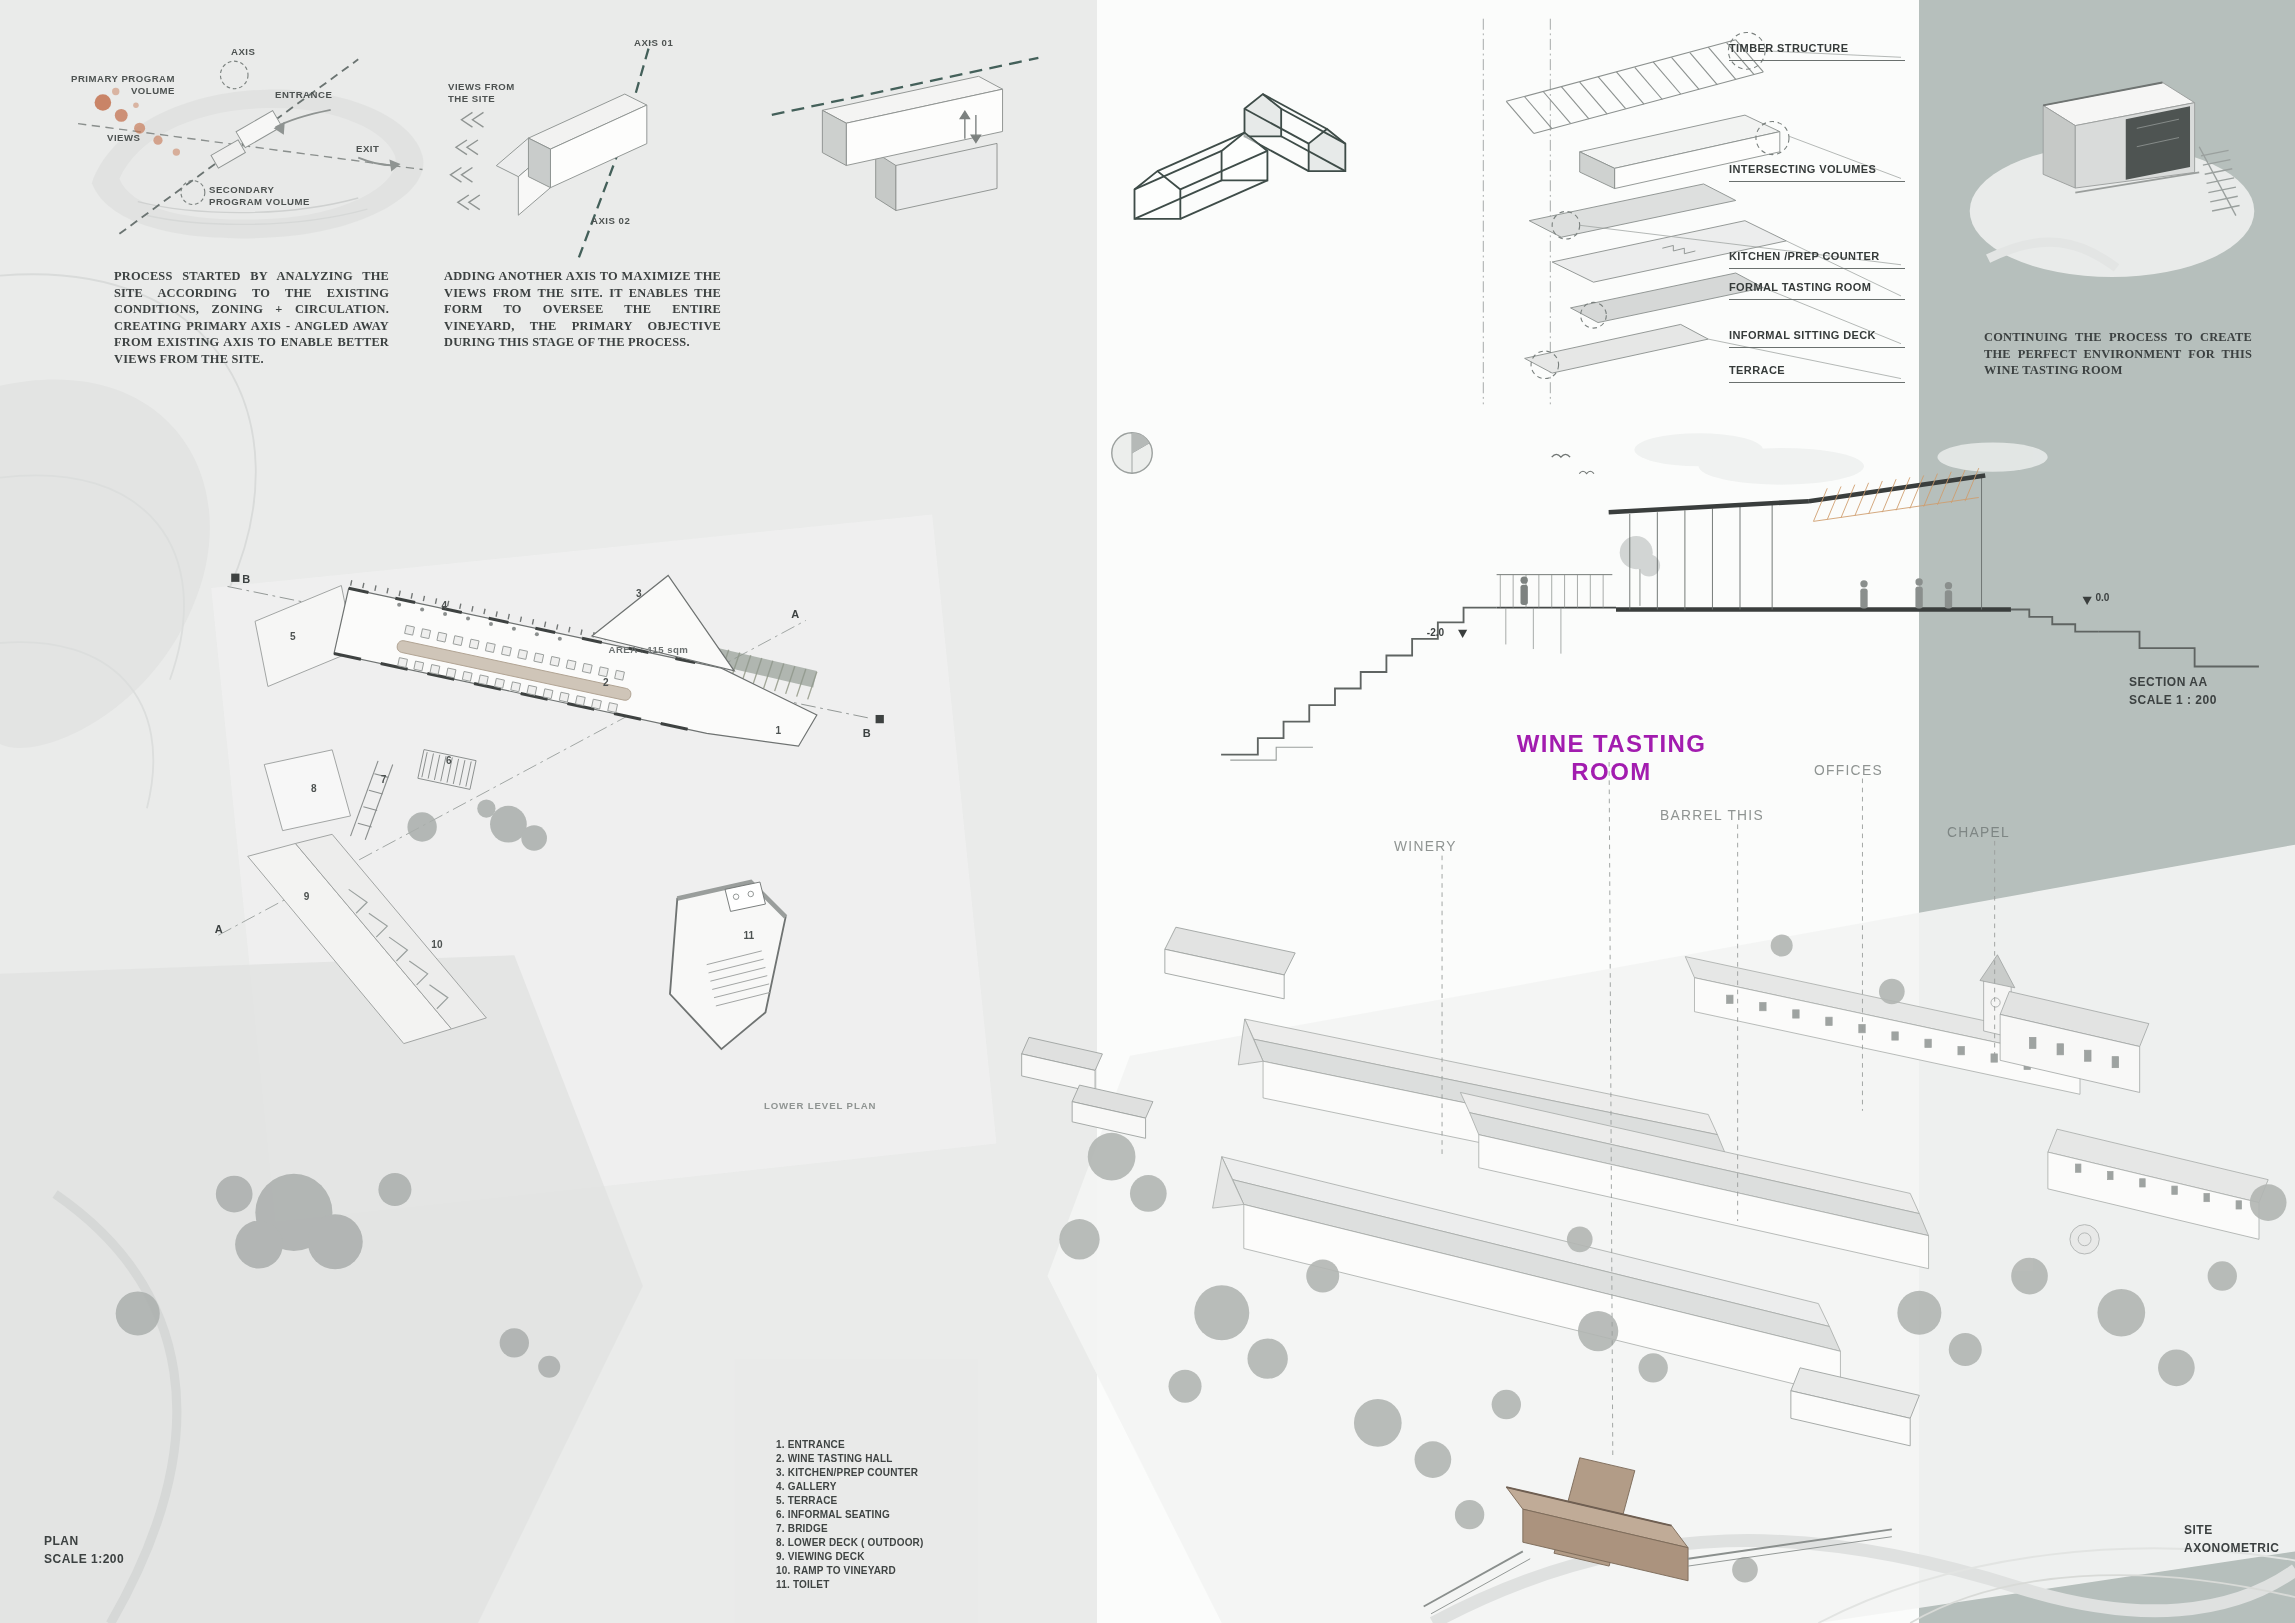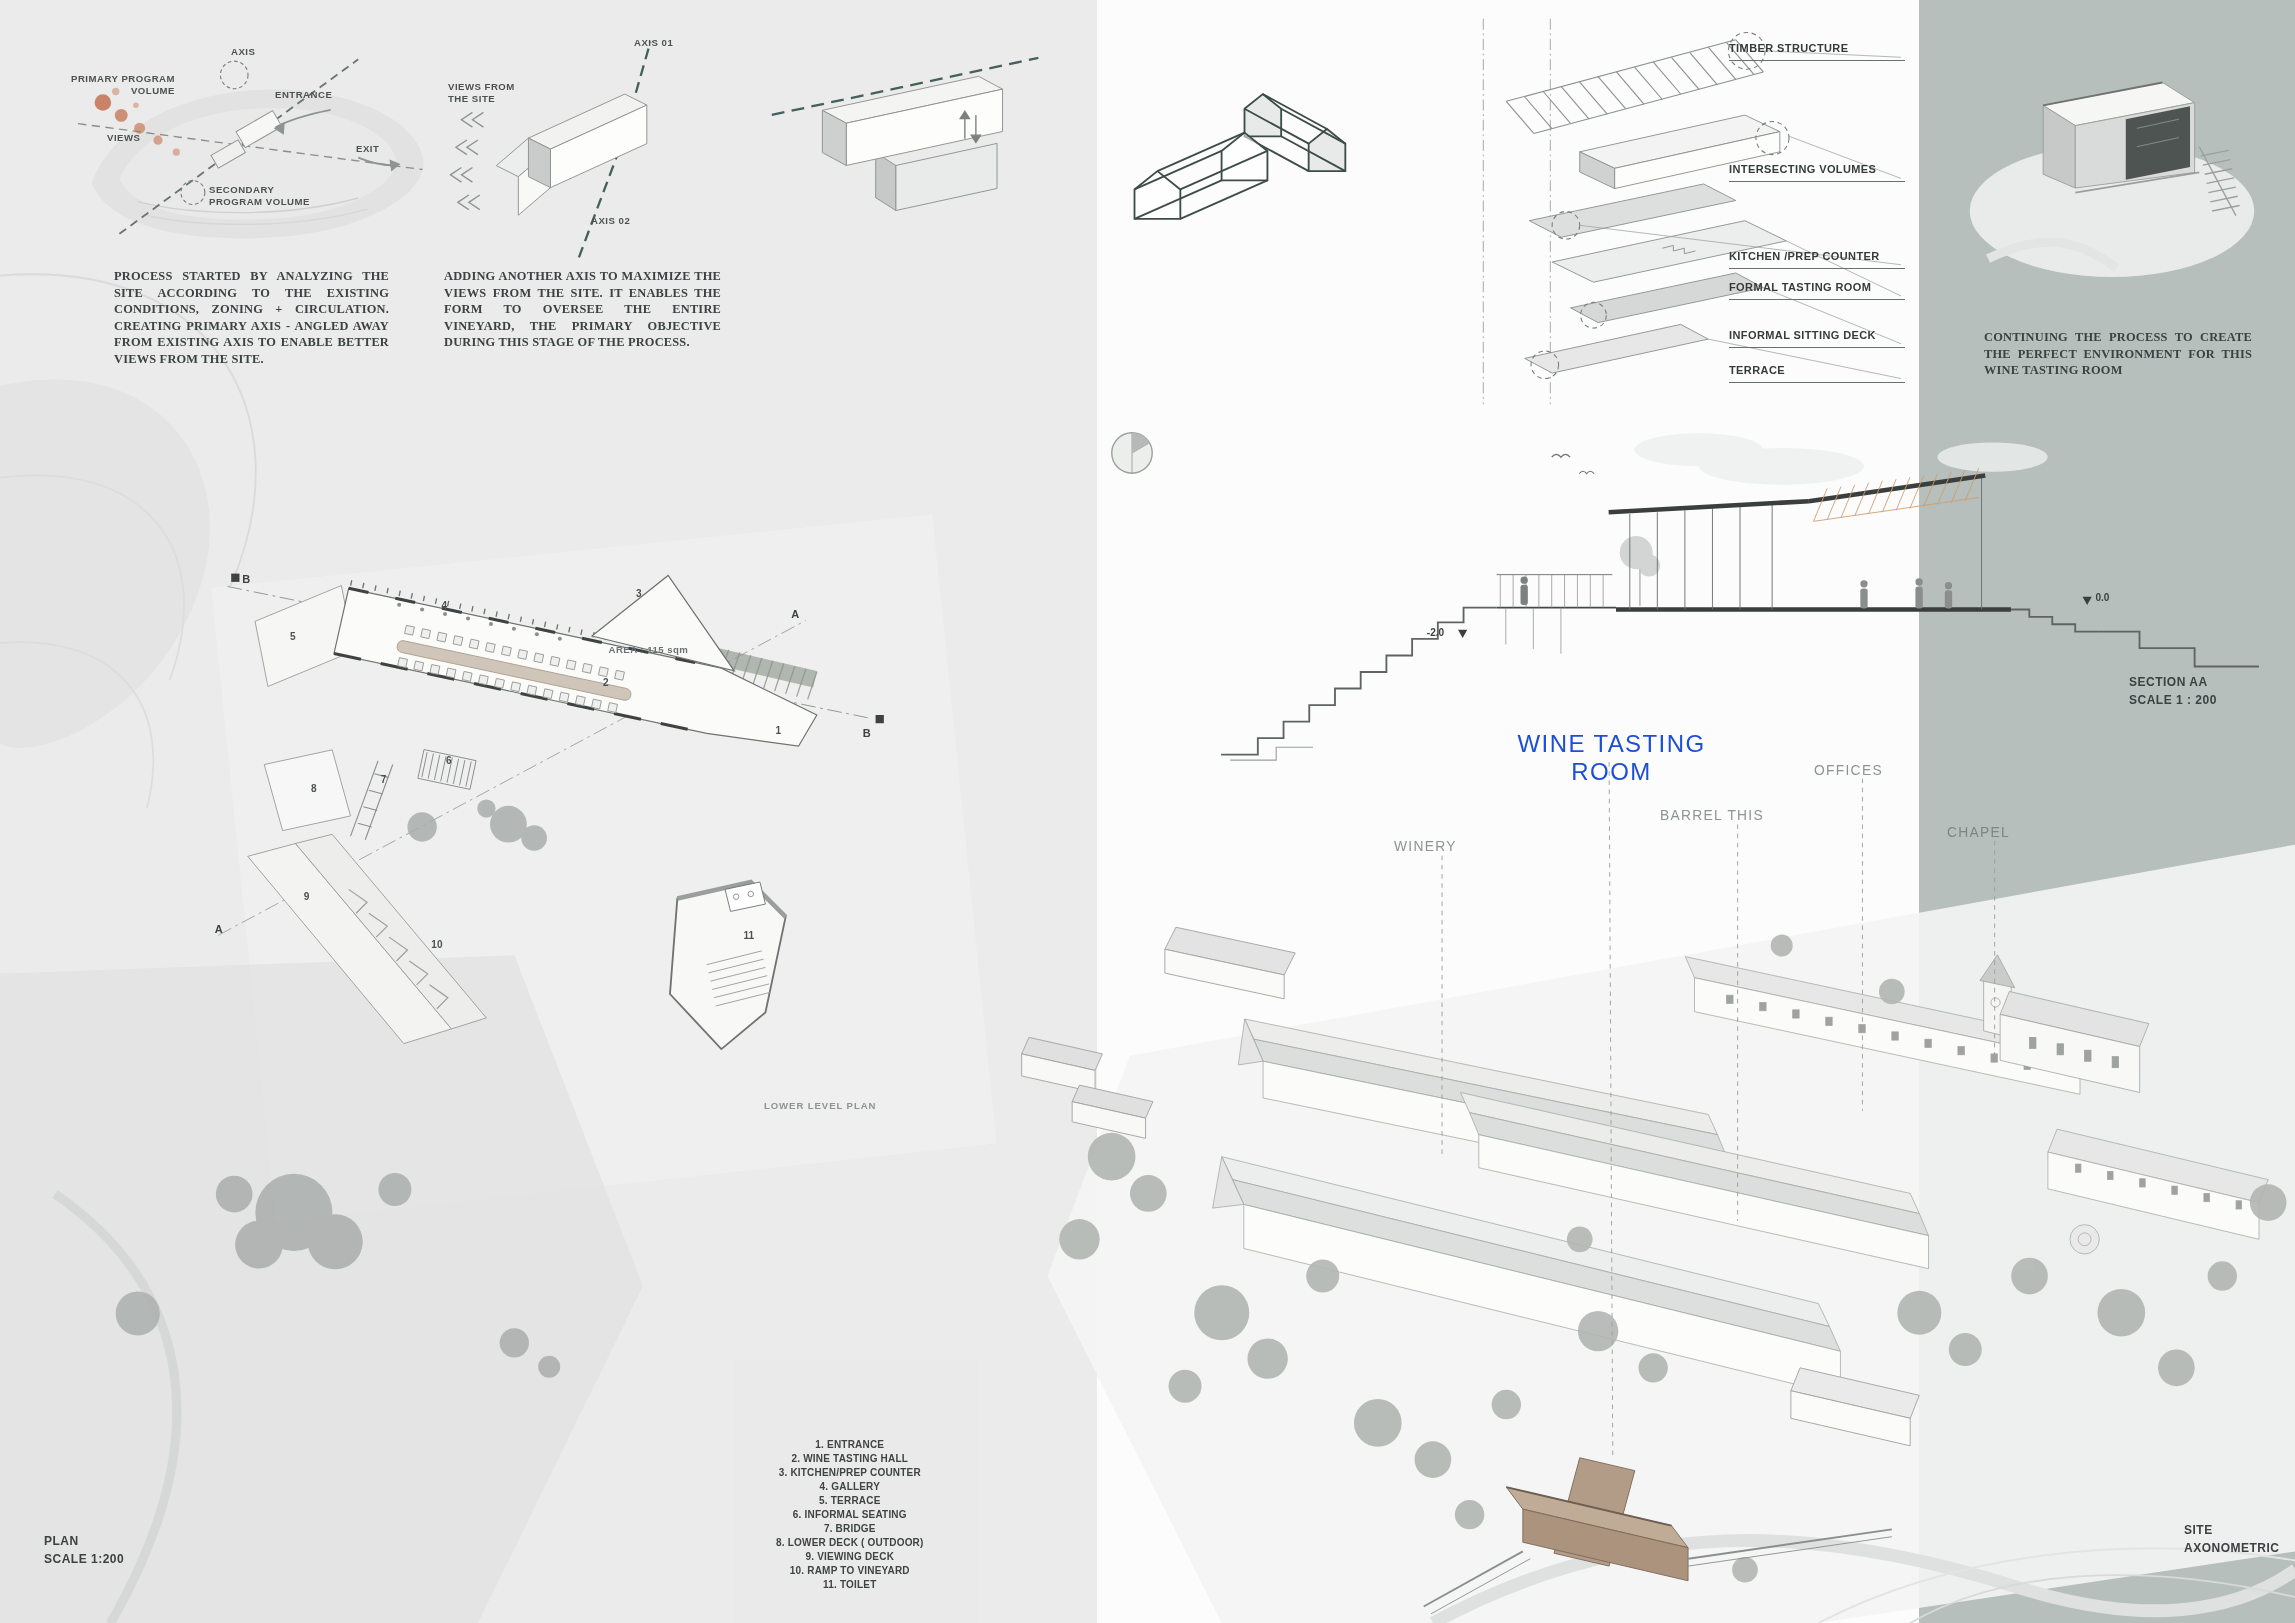--- a/index.html
+++ b/index.html
@@ -7,26 +7,26 @@
          font-family:"Liberation Sans",sans-serif;color:#3f4443;}
   .abs{position:absolute;}
   .band{position:absolute;top:0;height:1624px;}
   .caption{position:absolute;font-size:12.4px;line-height:1.34;text-align:justify;
            letter-spacing:0.2px;color:#3c4141;font-weight:bold;font-family:Liberation Serif, serif;}
   .lbl{position:absolute;font-size:9.6px;letter-spacing:0.5px;color:#4d5251;line-height:1.25;font-weight:bold;}
   .lbl.right{text-align:right;}
   .exlbl{position:absolute;left:1729px;width:176px;font-size:11px;letter-spacing:0.4px;color:#363b3a;
          font-weight:bold;padding-bottom:6px;border-bottom:0.9px solid #6a706e;}
   .site-lbl{position:absolute;font-size:13.8px;letter-spacing:1.3px;color:#8f9492;font-weight:normal;}
-  .big-title{position:absolute;font-size:24px;letter-spacing:1.4px;color:#1d4ed8;font-weight:normal;text-align:center;}
+  .big-title{position:absolute;font-size:24px;letter-spacing:1.4px;color:#a21caf;font-weight:bold;text-align:center;}
   .corner{position:absolute;font-size:12px;line-height:1.5;letter-spacing:0.5px;color:#3c4141;font-weight:bold;}
   .legend{position:absolute;font-size:10px;line-height:1.4;letter-spacing:0.2px;color:#44494
 
 8;font-weight:bold;}
-  .legend div{white-space:nowrap;text-align:center;}
+  .legend div{white-space:nowrap;}
   svg{display:block;}
   svg text{font-family:"Liberation Sans",sans-serif;}
 </style>
 </head>
 <body>
 
 <div class="board">
 
   <div class="band" style="left:1097px;width:822px;background:#fbfcfb;"></div>
   <div class="band" style="left:1919px;width:377px;background:#b6bfbc;"></div>

